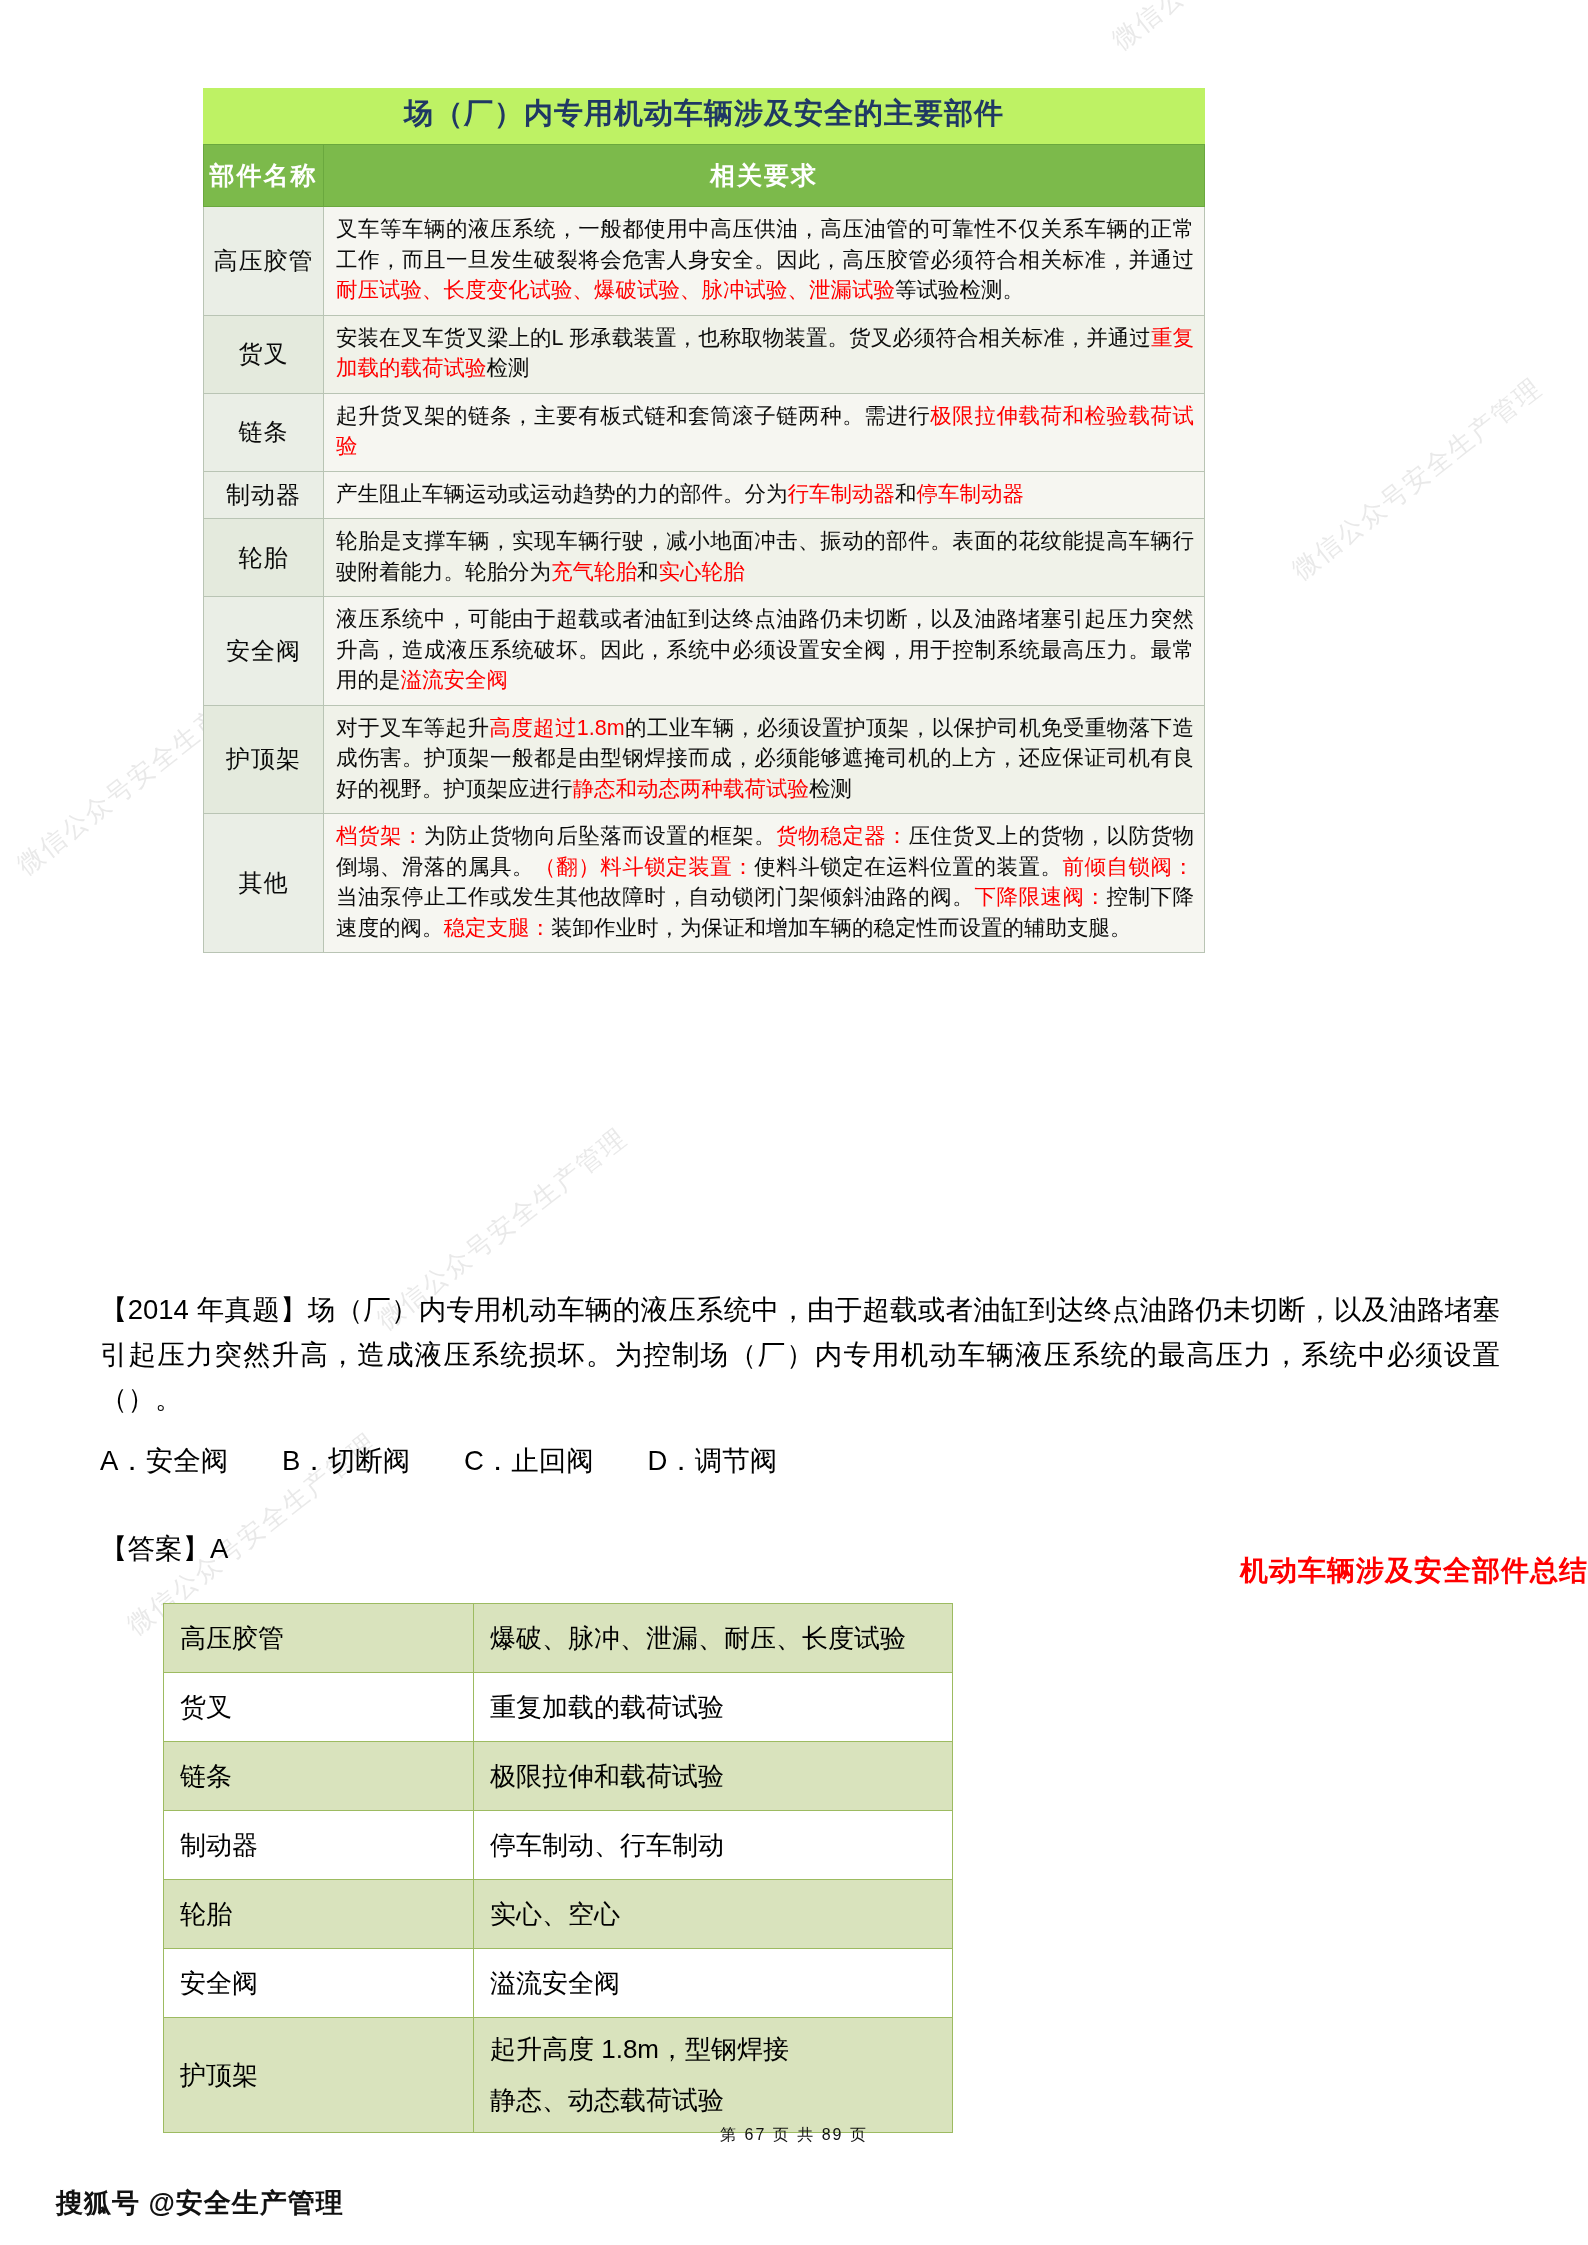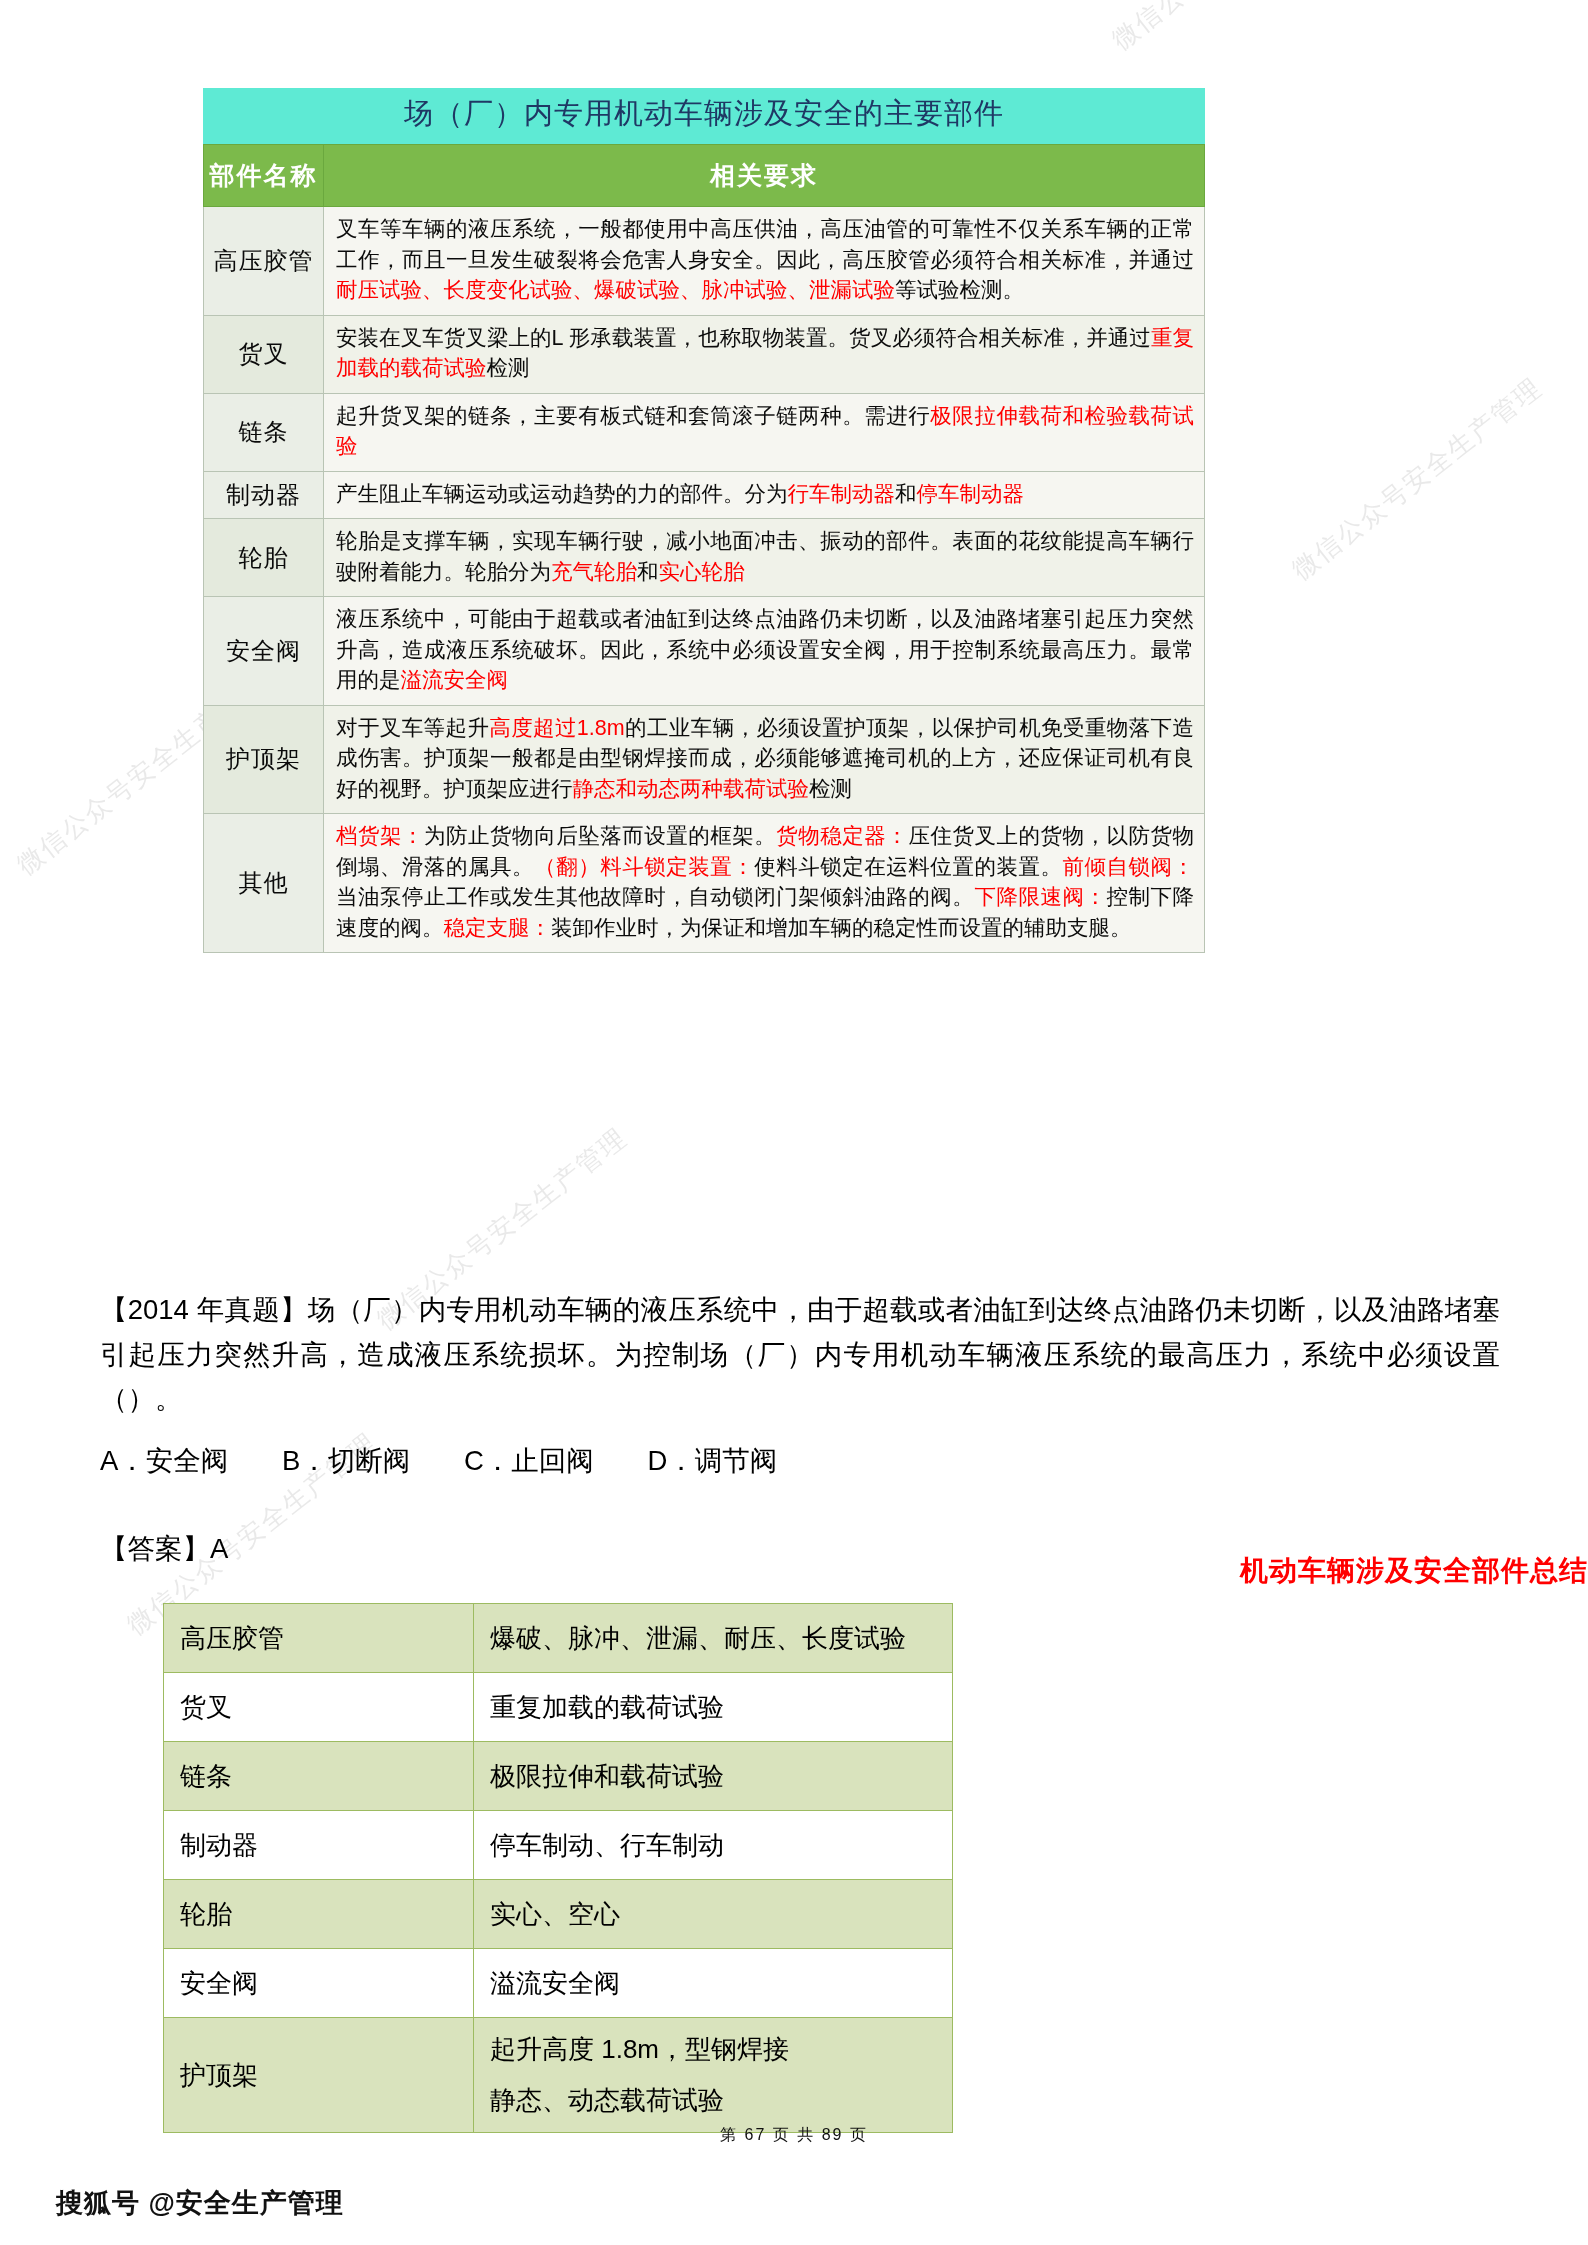--- a/index.html
+++ b/index.html
@@ -38,25 +38,25 @@
   
   #main-table-block {
     position: absolute;
     left: 203px;
     top: 88px;
     width: 1002px;
   }
   #main-title {
     text-align: center;
     font-size: 29px;
-    font-weight: normal;
+    font-weight: bold;
     color: #1f3864;
     letter-spacing: 1px;
     padding: 6px 0 10px 0;
-    background: #5eead4;
+    background: #bef264;
     font-family: "Liberation Sans", sans-serif;
   }
   table.maintable {
     border-collapse: collapse;
     width: 100%;
     table-layout: fixed;
   }
   table.maintable th, table.maintable td {
     border: 1px solid #b9c4b4;
     vertical-align: middle;

